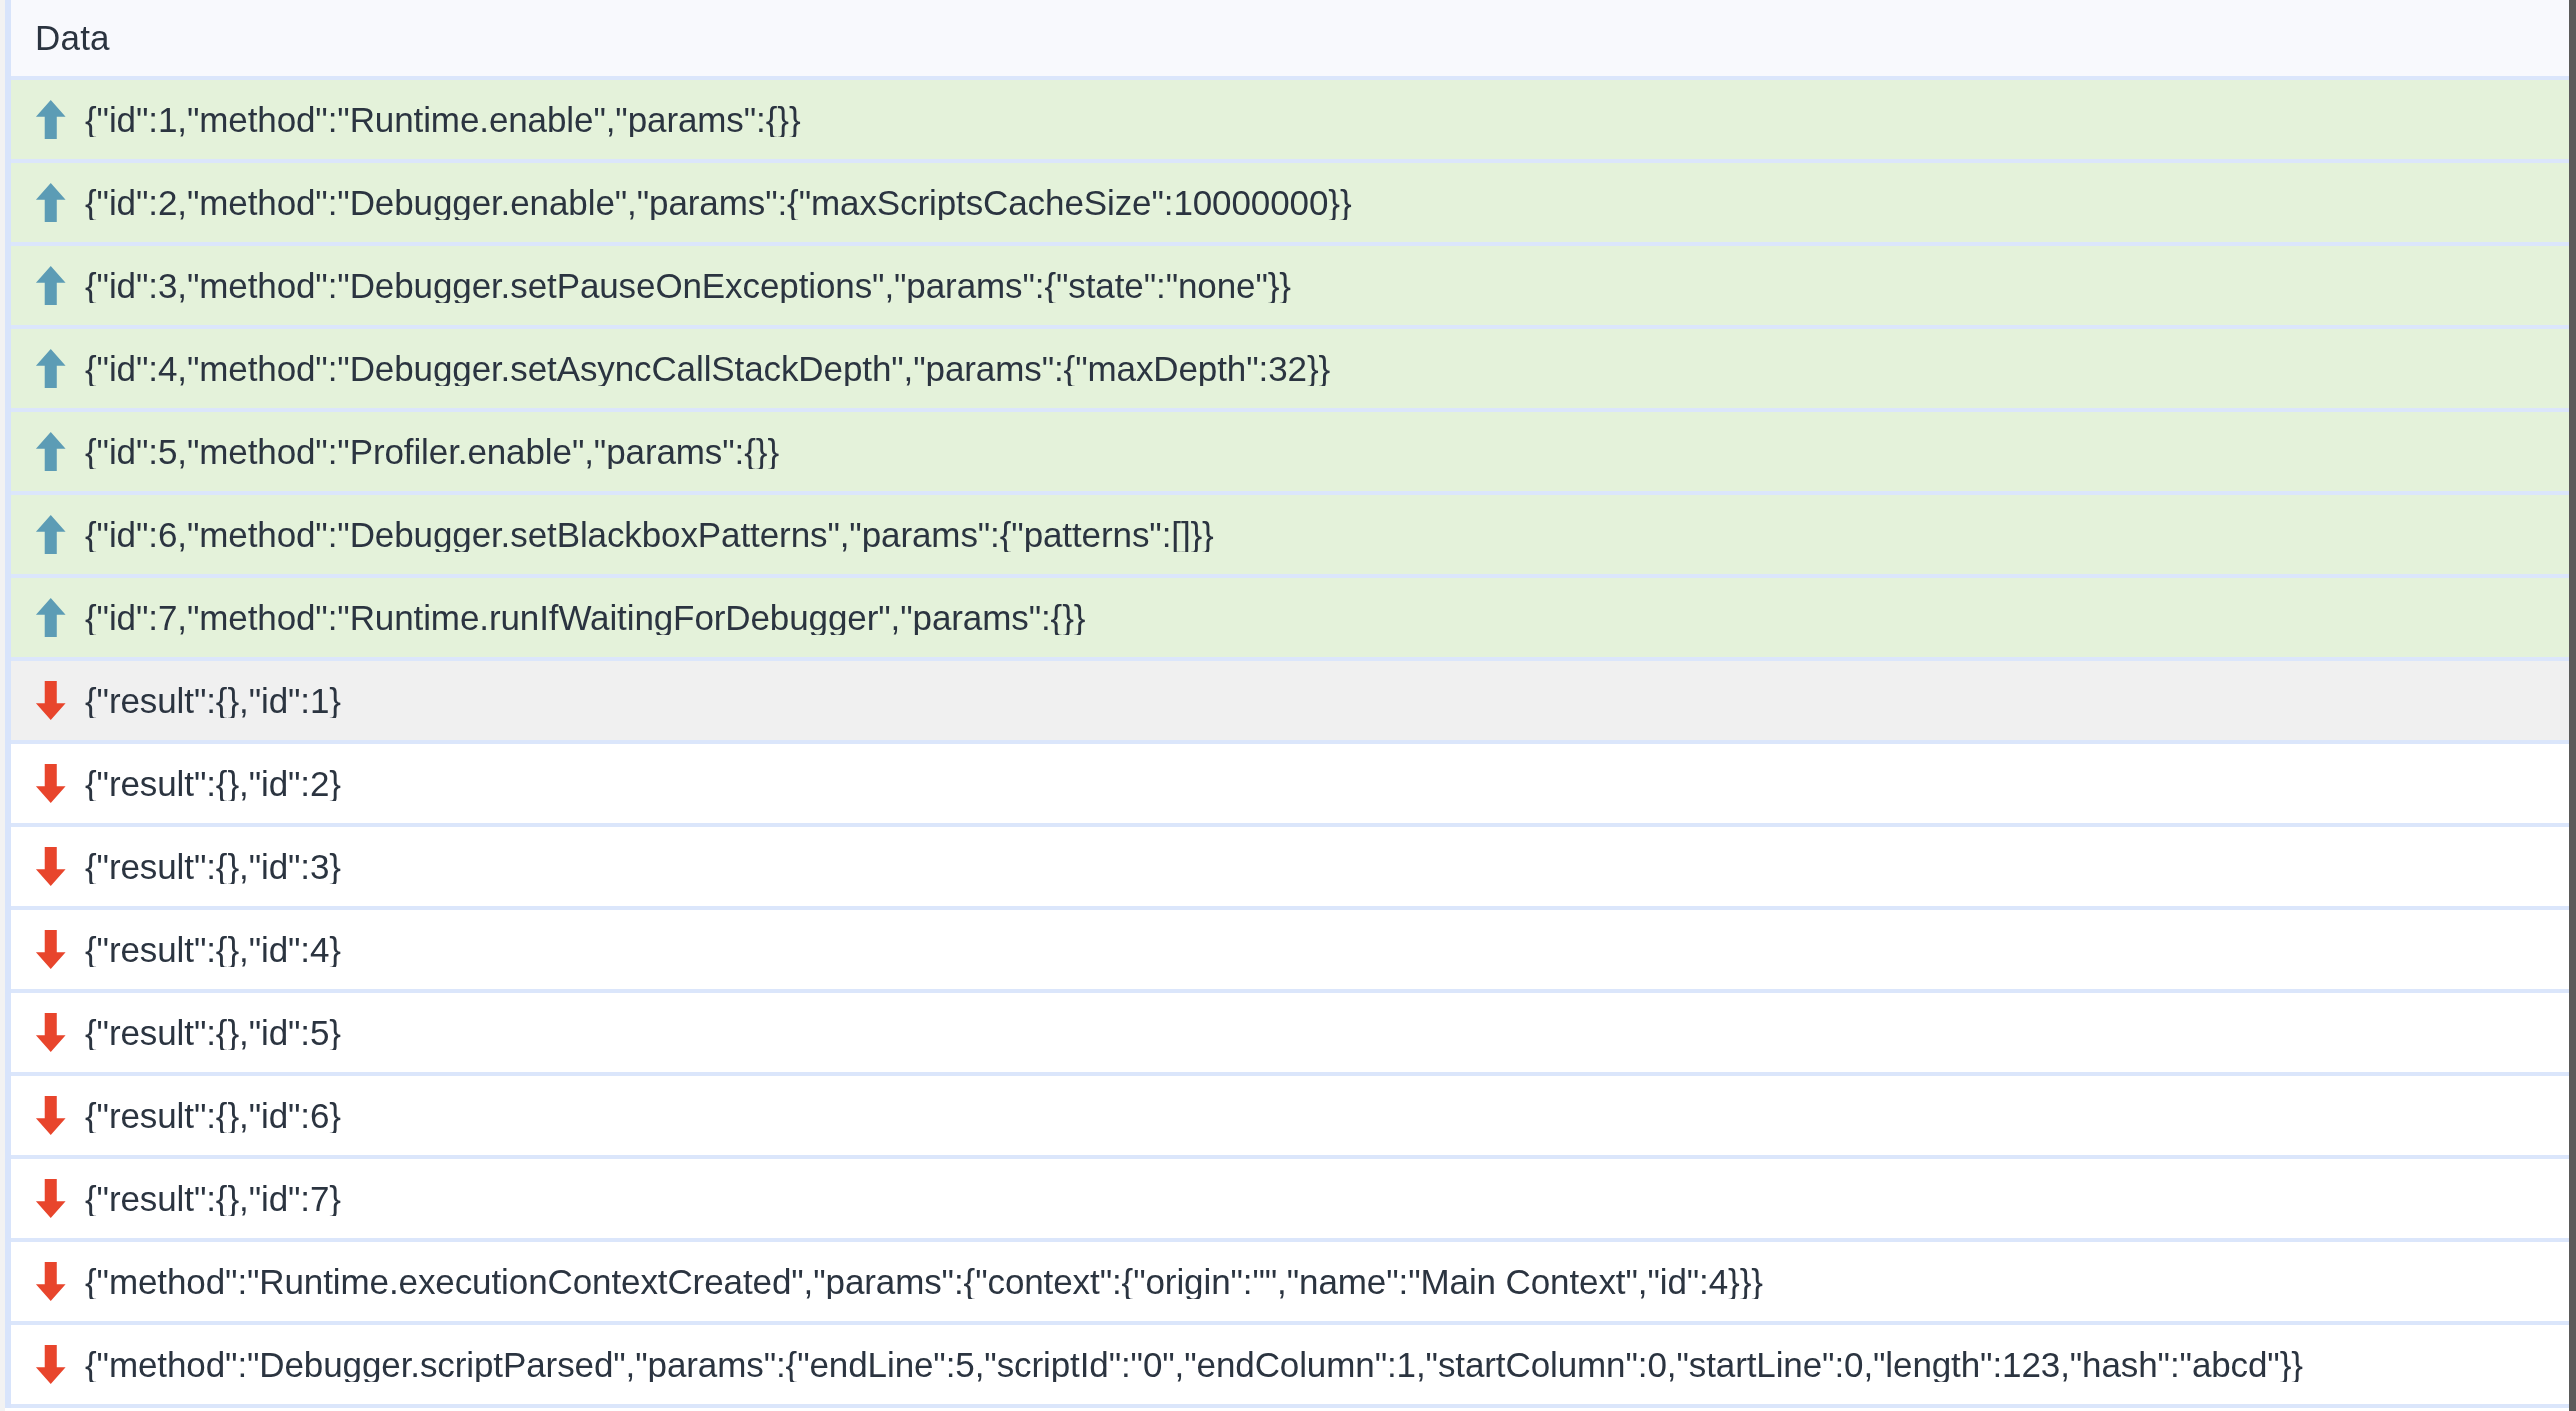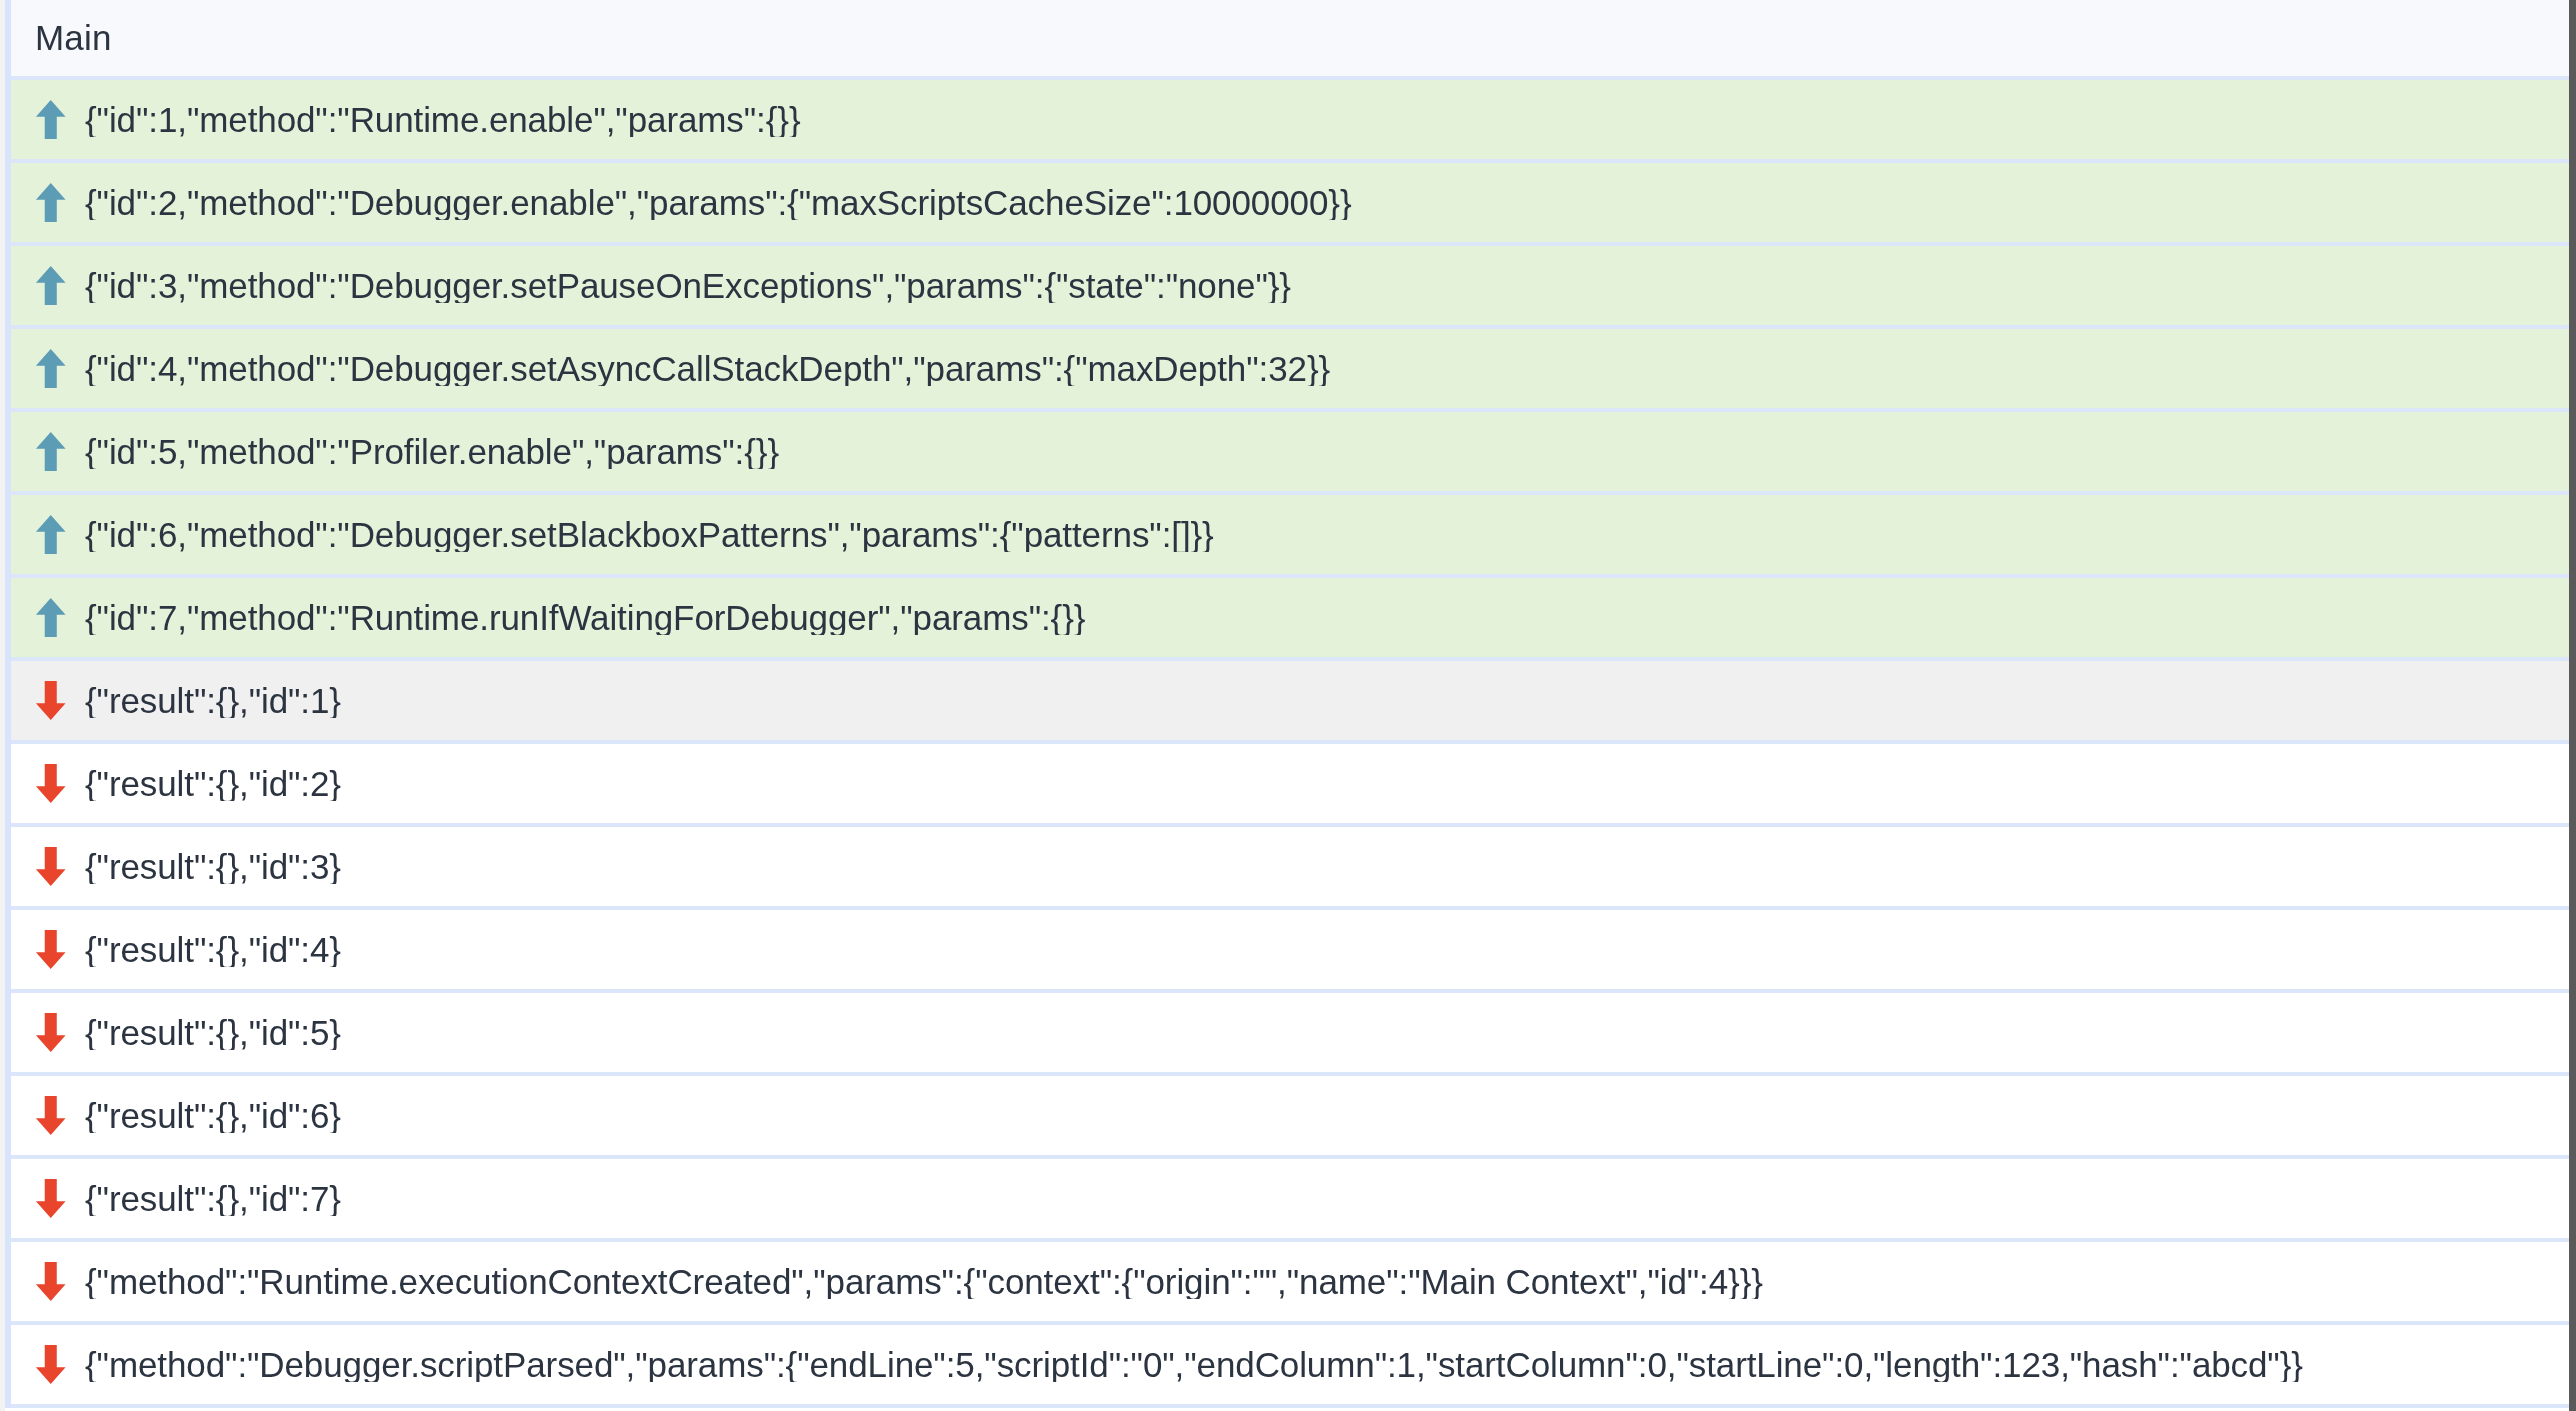--- a/index.html
+++ b/index.html
@@ -99,21 +99,21 @@
     letter-spacing: -0.1px;
   }
 </style>
 </head>
 <body>
 
 <div class="log-frame">
   <table class="log-table">
     <thead>
       <tr class="log-head-row">
-        <th class="log-head-cell">Main</th>
+        <th class="log-head-cell">Data</th>
       </tr>
     </thead>
     <tbody id="log-body">
   <tr class="log-row dir-out">
     <td class="log-cell">
       <div class="row-inner">
         <span class="dir-icon">
                 <svg viewBox="0 0 34 46" xmlns="http://www.w3.org/2000/svg" aria-hidden="true">
                   <path d="M17 2 L33 20 L23.5 20 L23.5 44 L10.5 44 L10.5 20 L1 20 Z" fill="#5c9cb5"></path>
                 </svg>

